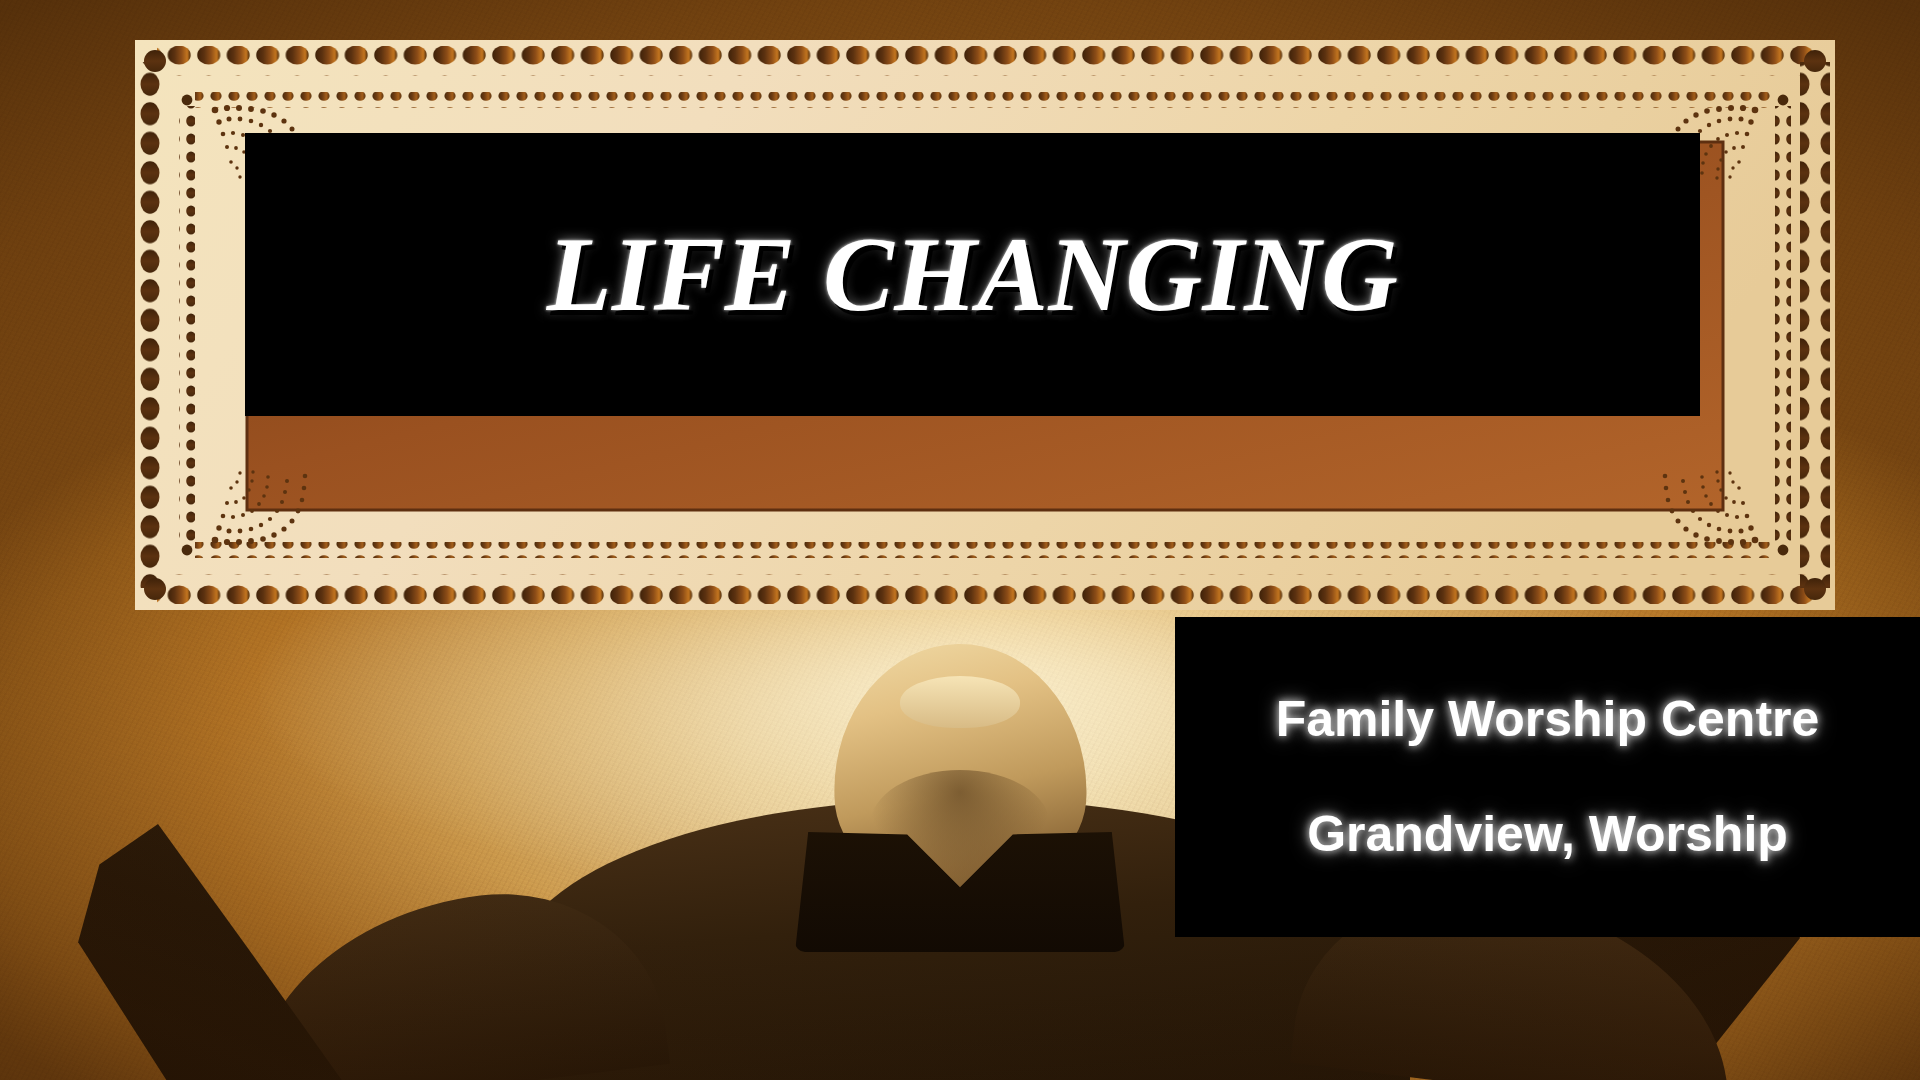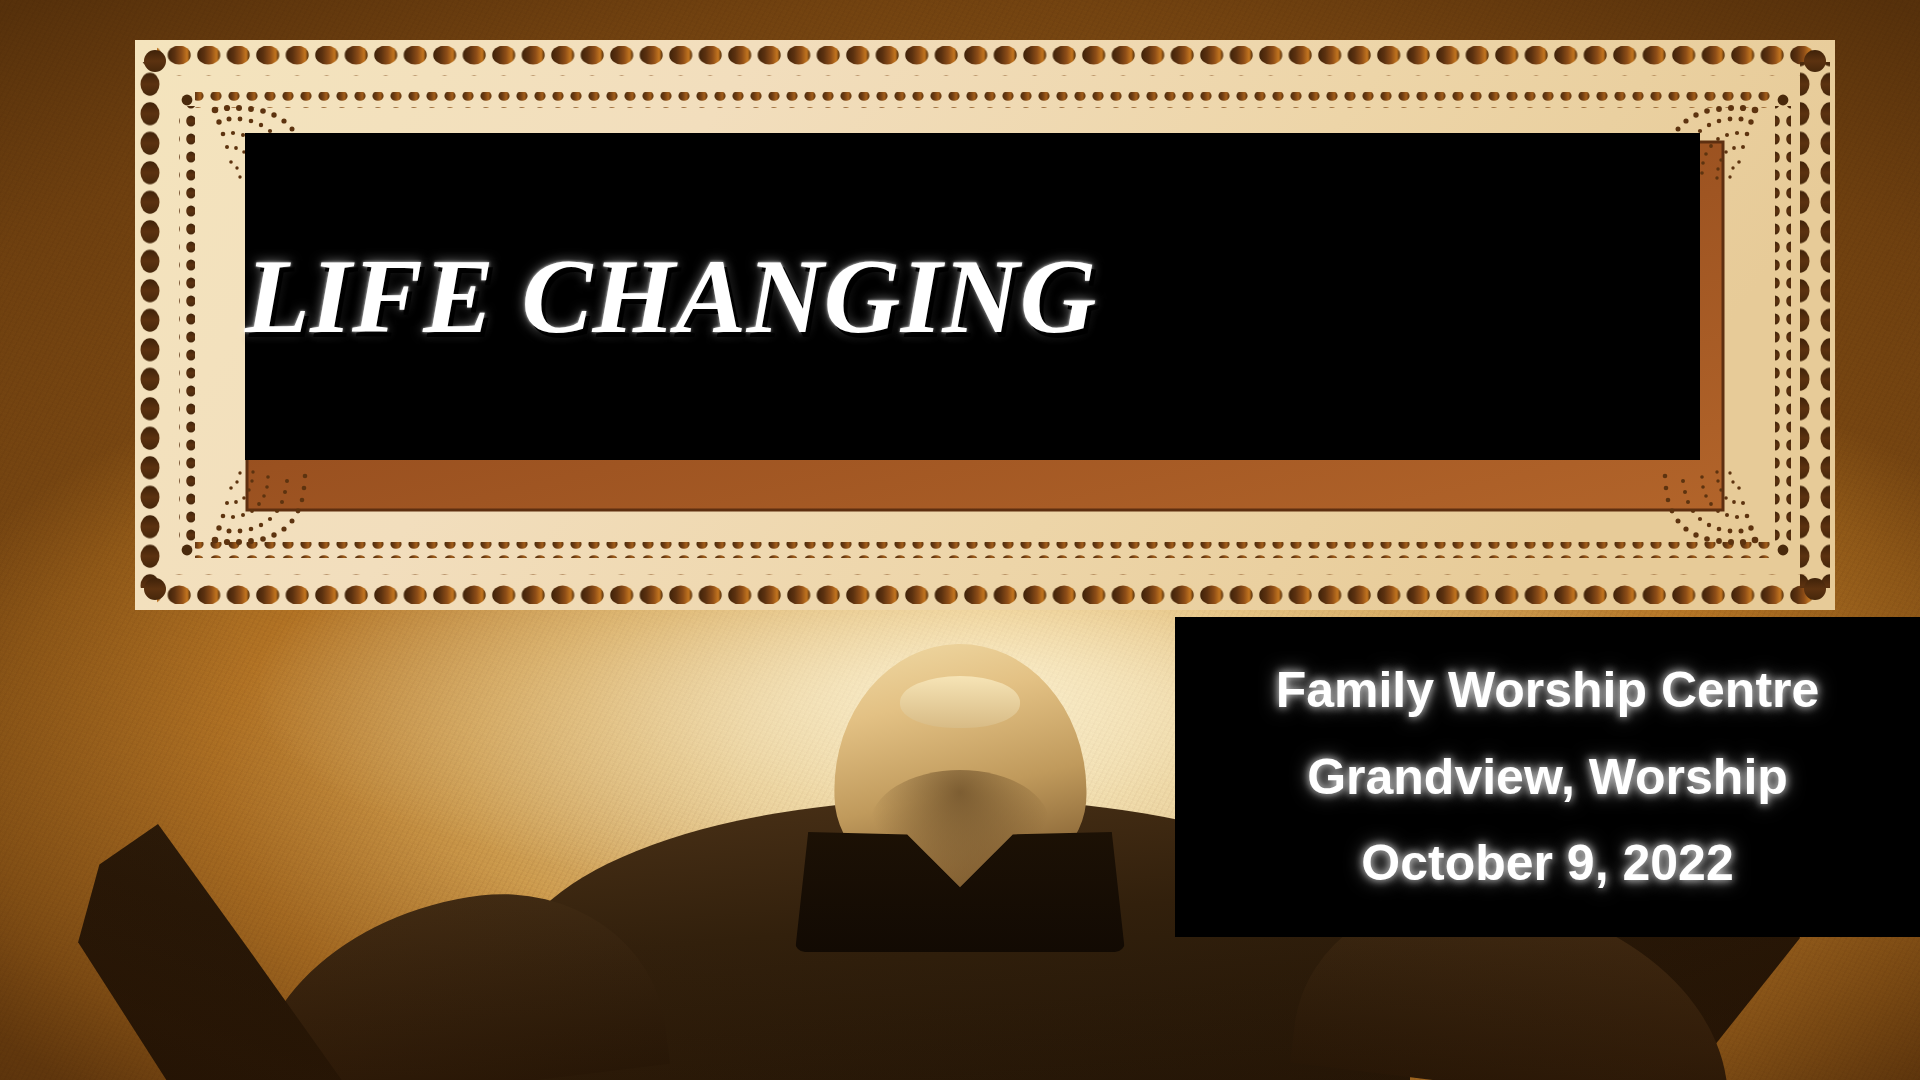--- a/index.html
+++ b/index.html
@@ -115,23 +115,23 @@
     background:radial-gradient(ellipse at 50% 50%, rgba(255,248,222,.70) 0%, rgba(255,240,196,.34) 38%, rgba(255,236,180,0) 72%);
     pointer-events:none;
   }
 
   
   #frame{position:absolute;left:135px;top:40px;width:1700px;height:570px;}
   #frame svg{display:block;width:100%;height:100%;}
 
   
   #title-box{
-    position:absolute;left:245px;top:133px;width:1455px;height:327px;
+    position:absolute;left:245px;top:133px;width:1455px;height:283px;
     background:#000;
-    display:flex;flex-direction:column;align-items:flex-start;justify-content:center;
+    display:flex;flex-direction:column;align-items:center;justify-content:center;
   }
   .title-line{
     font-family:"Liberation Serif", serif;
     font-style:italic;font-weight:700;
     font-size:106px;line-height:1.18;
     color:#ffffff;
     letter-spacing:.5px;
     text-shadow:
       4px 5px 0 rgba(0,0,0,.95),
       6px 7px 9px rgba(0,0,0,.9),
@@ -326,16 +326,15 @@
     </svg>
   </div>
 
   <div id="title-box">
     <div class="title-line">LIFE CHANGING</div>
   </div>
 
   <div id="subtitle-box">
     <div class="sub-line">Family Worship Centre</div>
     <div class="sub-line">Grandview, Worship</div>
-    <div class="sub-line">October 9, 2022</div>
   </div>
 
 </div>
 
 </body></html>

